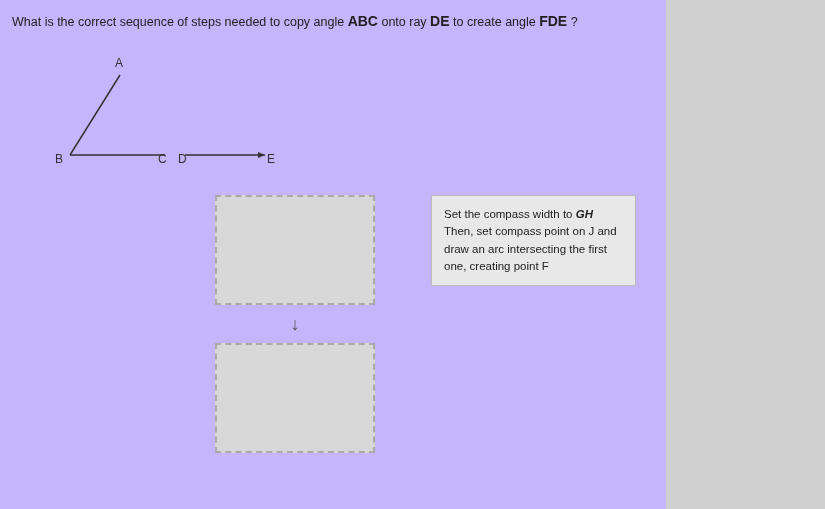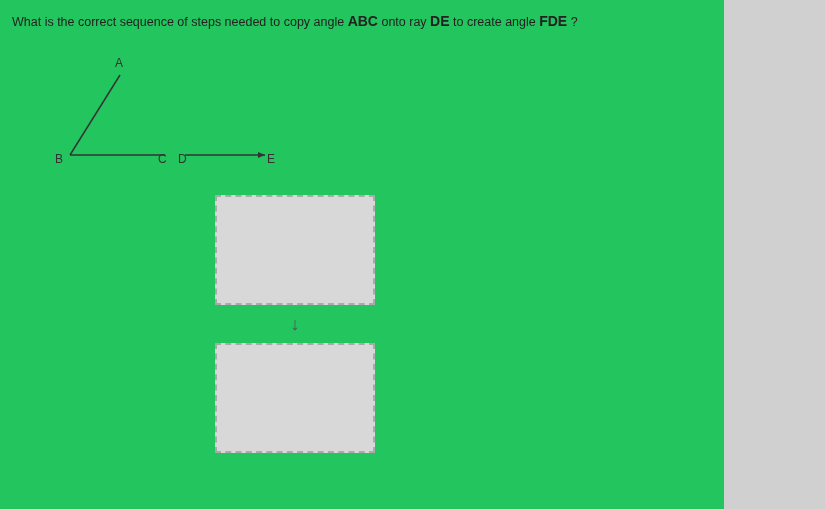--- a/index.html
+++ b/index.html
@@ -8,23 +8,23 @@
       width: 825px;
       height: 509px;
       background: #d0d0d0;
       font-family: Arial, sans-serif;
       font-size: 13px;
       overflow: hidden;
       position: relative;
     }
 
     .main-content {
-      width: 724px;
+      width: 666px;
       height: 509px;
-      background: #22c55e;
+      background: #c4b5fd;
       position: relative;
     }
 
     .question-area {
       position: absolute;
       top: 12px;
       left: 12px;
       right: 12px;
       font-size: 12.5px;
       color: #222;
@@ -143,17 +143,20 @@
   </div>
 
   <div class="cards-area">
     <div class="drag-card"></div>
     <div class="arrow-down">↓</div>
     <div class="drag-card"></div>
   </div>
 
   <div class="right-panel">
 
+    <div class="info-card">
+      <span>Set the compass width to </span><em>GH</em><span>  Then, set compass point on J and draw an arc intersecting the first one, creating point F</span>
+    </div>
 
 
   </div>
 
 </div>
 
 </body></html>

